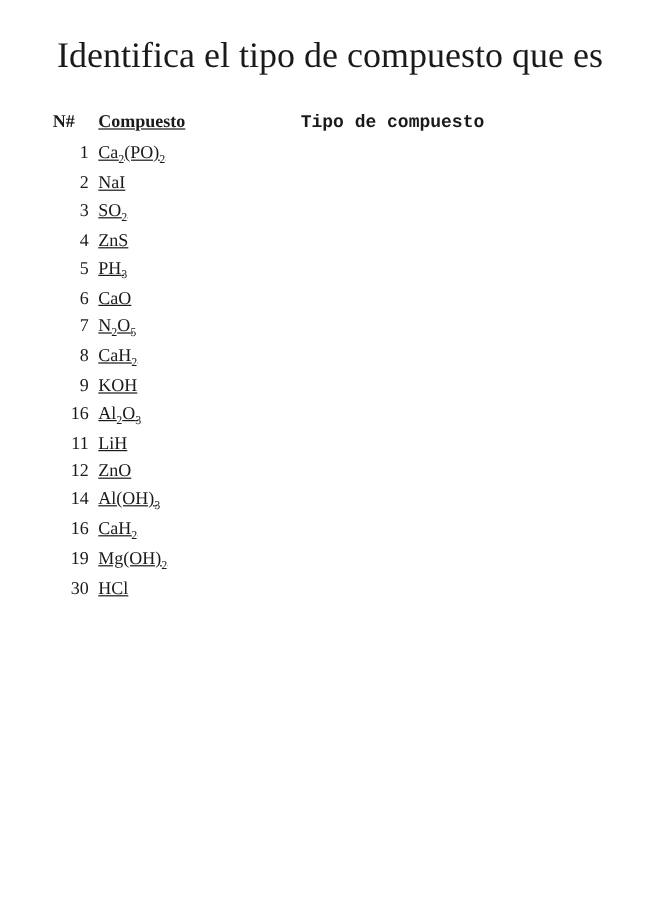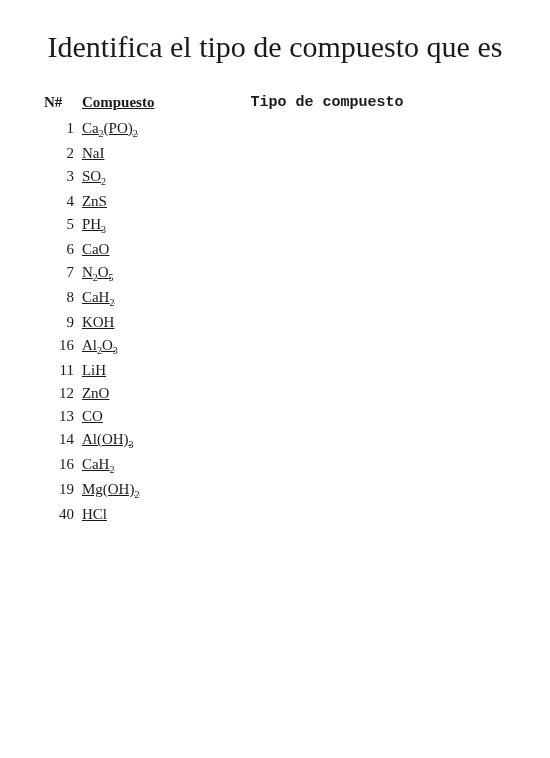--- a/index.html
+++ b/index.html
@@ -139,38 +139,33 @@
         <td class="col-num">11</td>
         <td class="col-compound">LiH</td>
         <td class="col-type"></td>
       </tr>
       <tr>
         <td class="col-num">12</td>
         <td class="col-compound">ZnO</td>
         <td class="col-type"></td>
       </tr>
       <tr>
-        <td class="col-num">13</td>
-        <td class="col-compound">CO</td>
-        <td class="col-type"></td>
-      </tr>
-      <tr>
         <td class="col-num">14</td>
         <td class="col-compound">Al(OH)<sub>3</sub></td>
         <td class="col-type"></td>
       </tr>
       <tr>
         <td class="col-num">16</td>
         <td class="col-compound">CaH<sub>2</sub></td>
         <td class="col-type"></td>
       </tr>
       <tr>
         <td class="col-num">19</td>
         <td class="col-compound">Mg(OH)<sub>2</sub></td>
         <td class="col-type"></td>
       </tr>
       <tr>
-        <td class="col-num">40</td>
+        <td class="col-num">30</td>
         <td class="col-compound">HCl</td>
         <td class="col-type"></td>
       </tr>
     </tbody>
 </table>
 
 </body></html>

